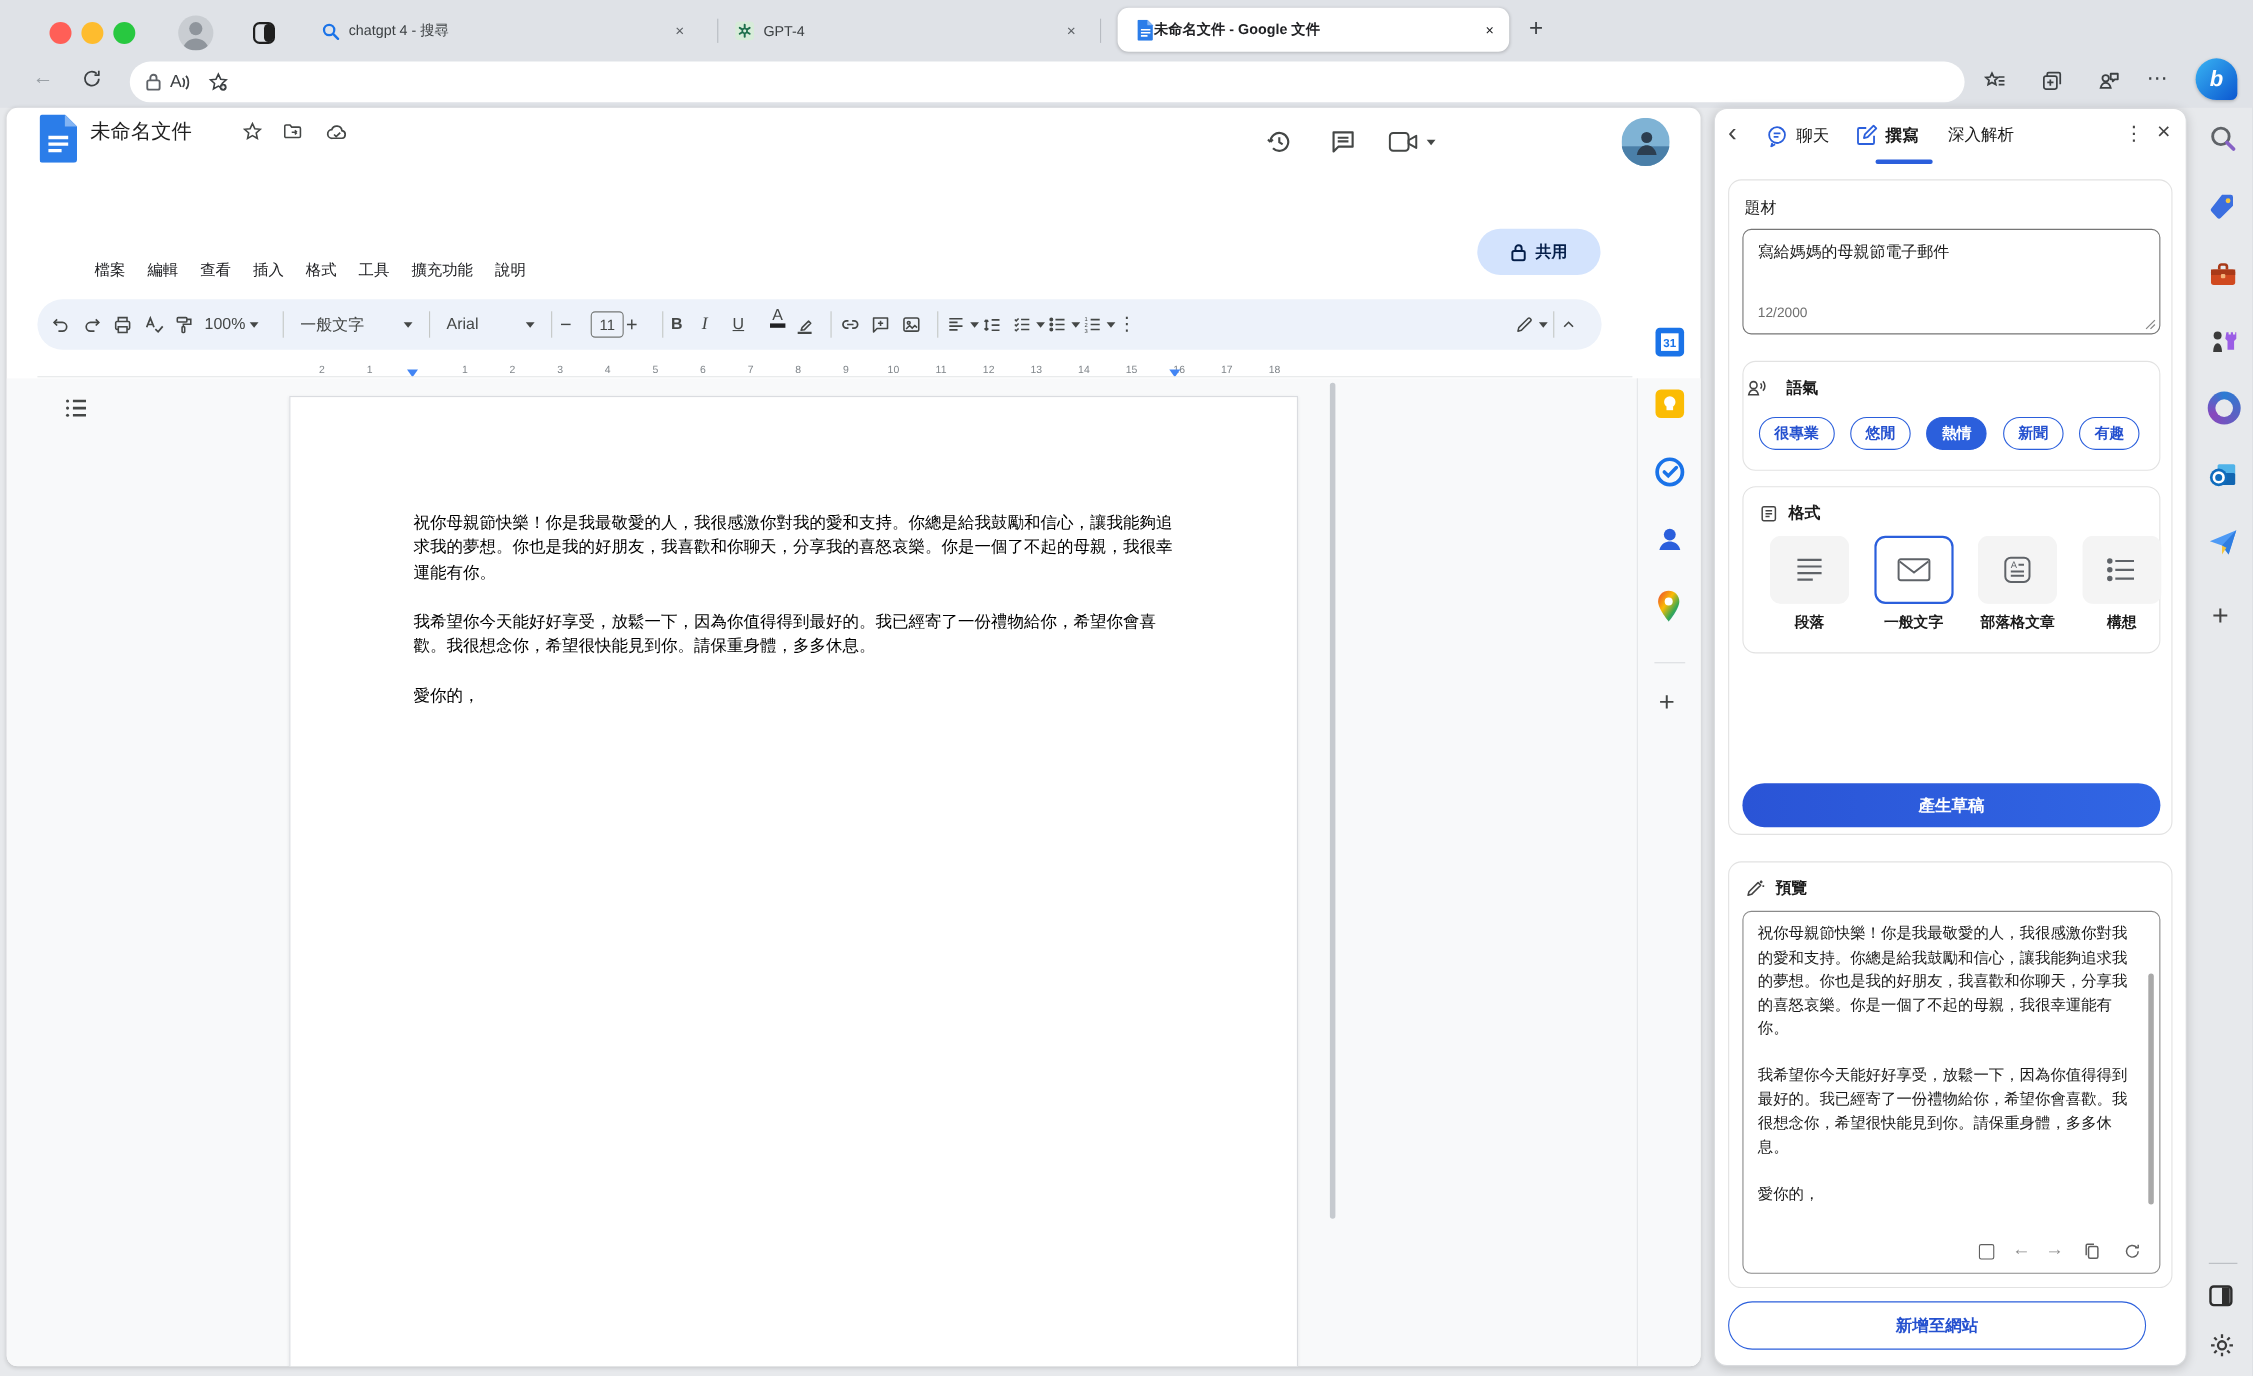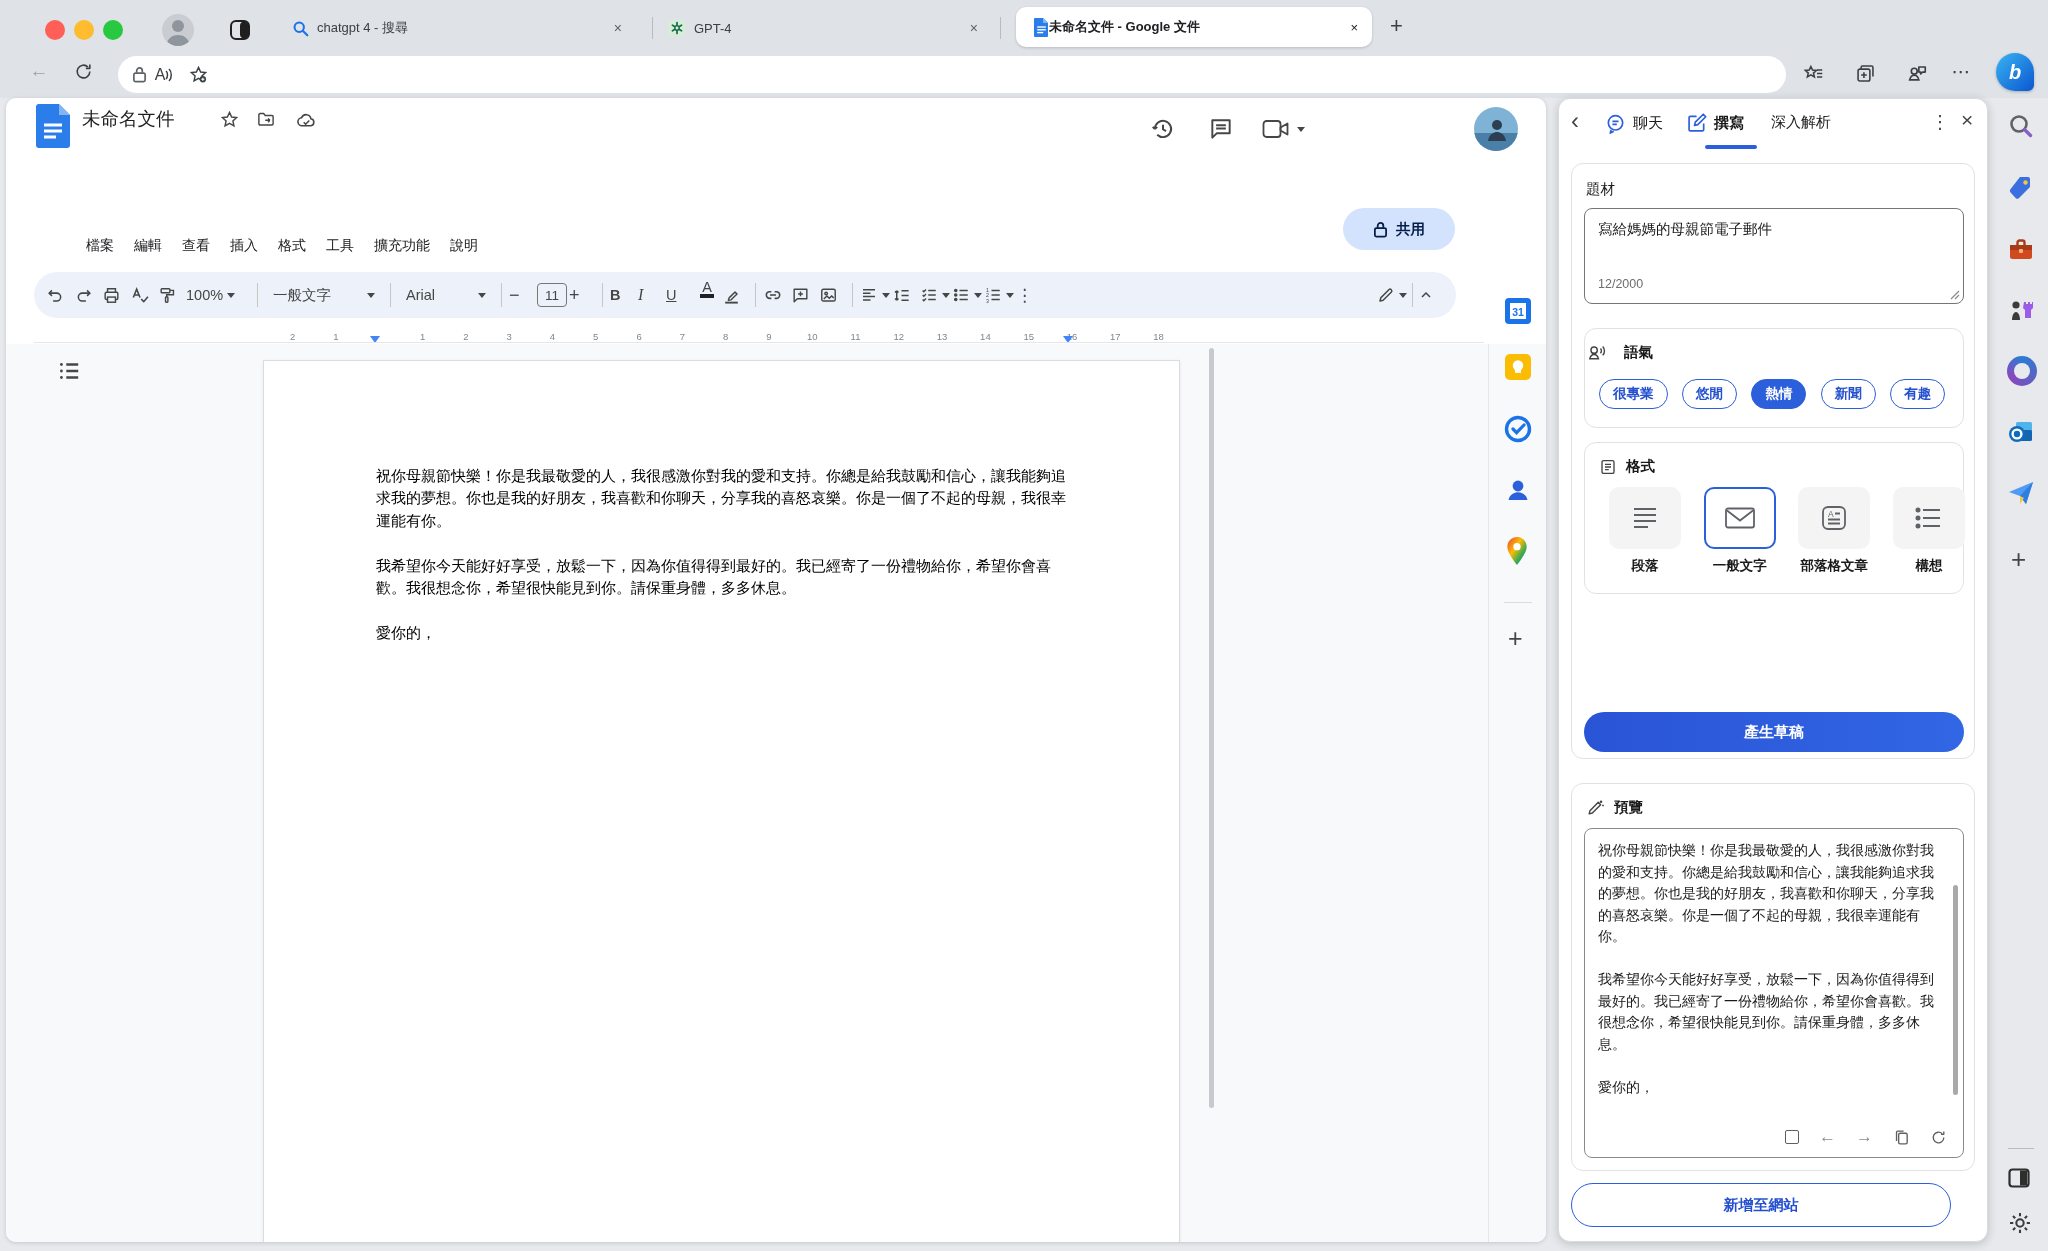--- a/index.html
+++ b/index.html
@@ -614,21 +614,21 @@
               </div>
             <div class="fmtlabel">構想</div>
           </div>
         </div>
       </div>
 
 
       <div class="genbtn" style="top:548px;">產生草稿</div>
     </div>
 
-    <div class="card" style="top:684px;height:388px;">
+    <div class="card" style="top:684px;height:388px;font-family:Liberation Mono, monospace;">
       <div class="seclabel abs" style="left:14px;top:14px;">
         <svg width="19" height="19" viewBox="0 0 24 24" fill="none" stroke="#444" stroke-width="1.8">
             <path d="M4 20l1-4L15.5 5.5l3 3L8 19z" stroke-linejoin="round"></path>
             <path d="M19 3.2v3M17.5 4.7h3M21.5 8.5v2M20.5 9.5h2"></path>
           </svg>
         <span>預覽</span>
       </div>
       <div class="pvbox">
         <div class="pvtext">
           <p>祝你母親節快樂！你是我最敬愛的人，我很感激你對我的愛和支持。你總是給我鼓勵和信心，讓我能夠追求我的夢想。你也是我的好朋友，我喜歡和你聊天，分享我的喜怒哀樂。你是一個了不起的母親，我很幸運能有你。</p>

